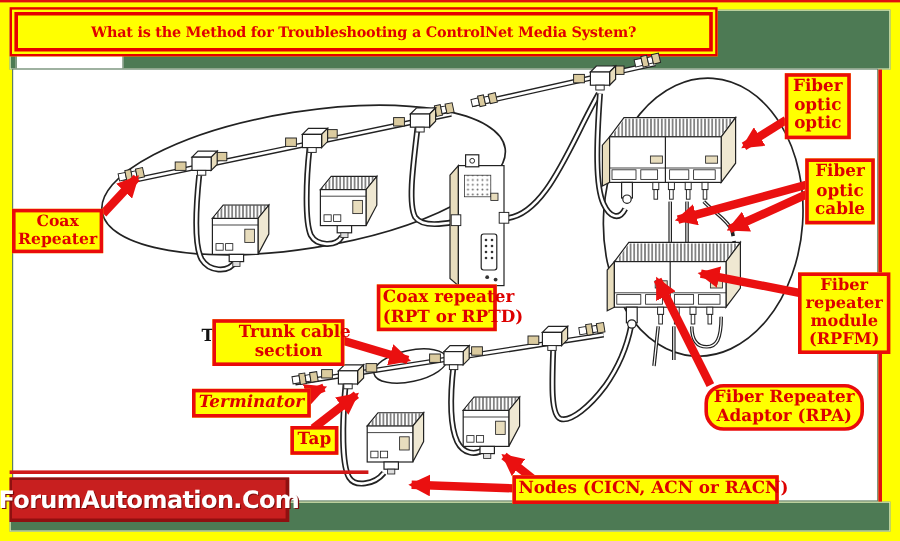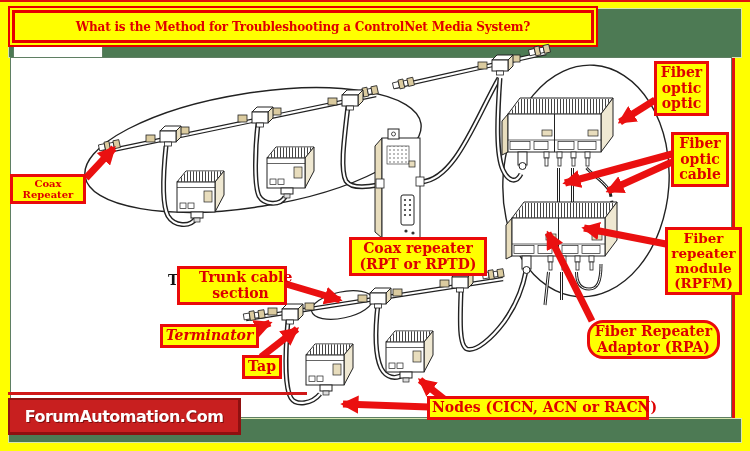--- a/index.html
+++ b/index.html
@@ -23,21 +23,21 @@
   .lbl{
     position:absolute;box-sizing:border-box;background:#ffff00;border:3px solid #ea0b0b;
     color:#dd0000;font-weight:bold;font-size:14px;text-align:center;
     padding:1px 2px;z-index:6;
   }
   .lbl span{display:block;line-height:1.12;white-space:nowrap;}
   .banner{
     position:absolute;left:8px;top:398px;width:233px;height:37px;box-sizing:border-box;
     background:#c81f1f;border:2px solid #8f1010;border-right-width:3px;border-bottom-width:3px;
     display:flex;align-items:center;justify-content:center;z-index:7;
-    color:#ffffff;font-family:"DejaVu Sans",sans-serif;font-weight:800;font-size:16px;letter-spacing:-0.5px;
+    color:#ffffff;font-family:"DejaVu Sans",sans-serif;font-weight:800;font-size:20px;letter-spacing:-0.5px;
     text-shadow:1px 1px 0 #7c0d0d;
   }
   .banner-topline{position:absolute;left:8px;top:392px;width:299px;height:3px;background:#d01818;z-index:5;}
   .t-artifact{position:absolute;left:168px;top:272px;z-index:4;color:#111;font-weight:bold;font-size:14px;}
   svg.diagram{position:absolute;left:0;top:0;z-index:3;}
 </style>
 </head>
 <body>
 
 <div class="stage">
@@ -252,26 +252,26 @@
       <line x1="672" y1="162" x2="608" y2="191" marker-end="url(#ah)"></line>
       <line x1="666" y1="244" x2="584" y2="228" marker-end="url(#ah)"></line>
       <line x1="592" y1="321" x2="548" y2="233" marker-end="url(#ah)"></line>
     </g>
   </svg>
 
   <div class="title-box">
     <span>What is the Method for Troubleshooting a ControlNet Media System?</span>
   </div>
 
-  <div class="lbl" style="left:10px;top:174px;width:76px;font-size:10px;">
+  <div class="lbl" style="left:10px;top:174px;width:76px;font-size:13px;">
     <span>Coax</span>
     <span>Repeater</span>
   </div>
 
-  <div class="lbl" style="left:349px;top:237px;width:138px;">
+  <div class="lbl" style="left:314px;top:237px;width:100px;">
     <span>Coax repeater</span>
     <span>(RPT or RPTD)</span>
   </div>
 
   <div class="lbl" style="left:177px;top:266px;width:110px;padding-left:19px;">
     <span>Trunk cable</span>
     <span>section</span>
   </div>
 
   <div class="lbl" style="left:160px;top:324px;width:99px;font-style:italic;">

